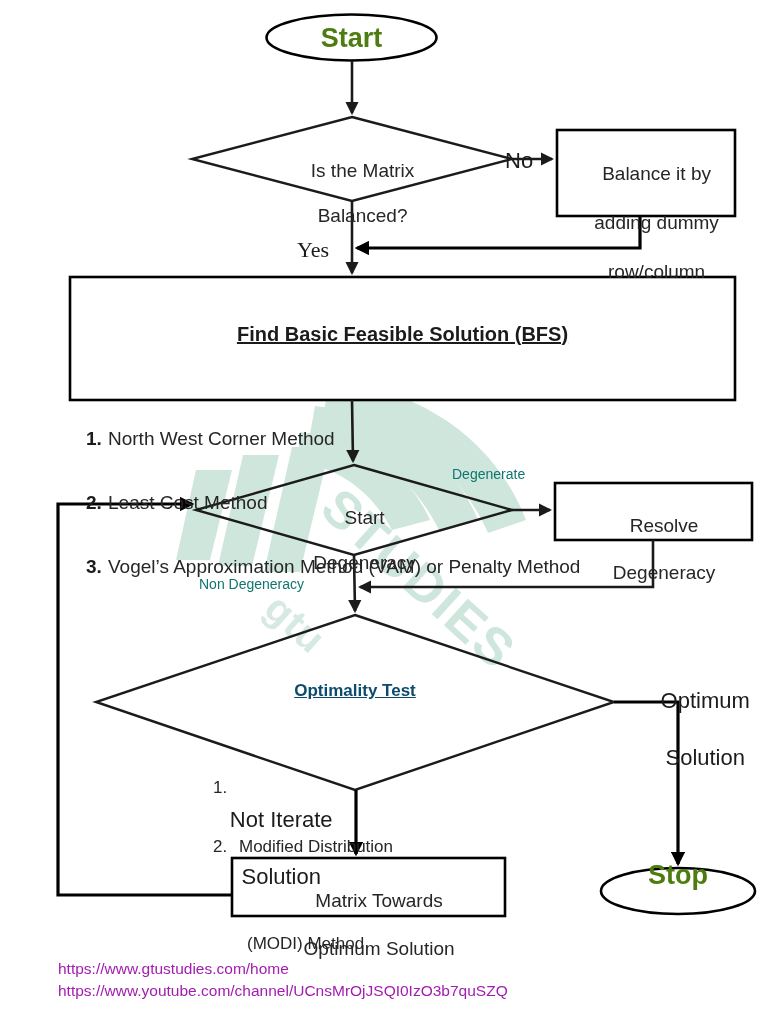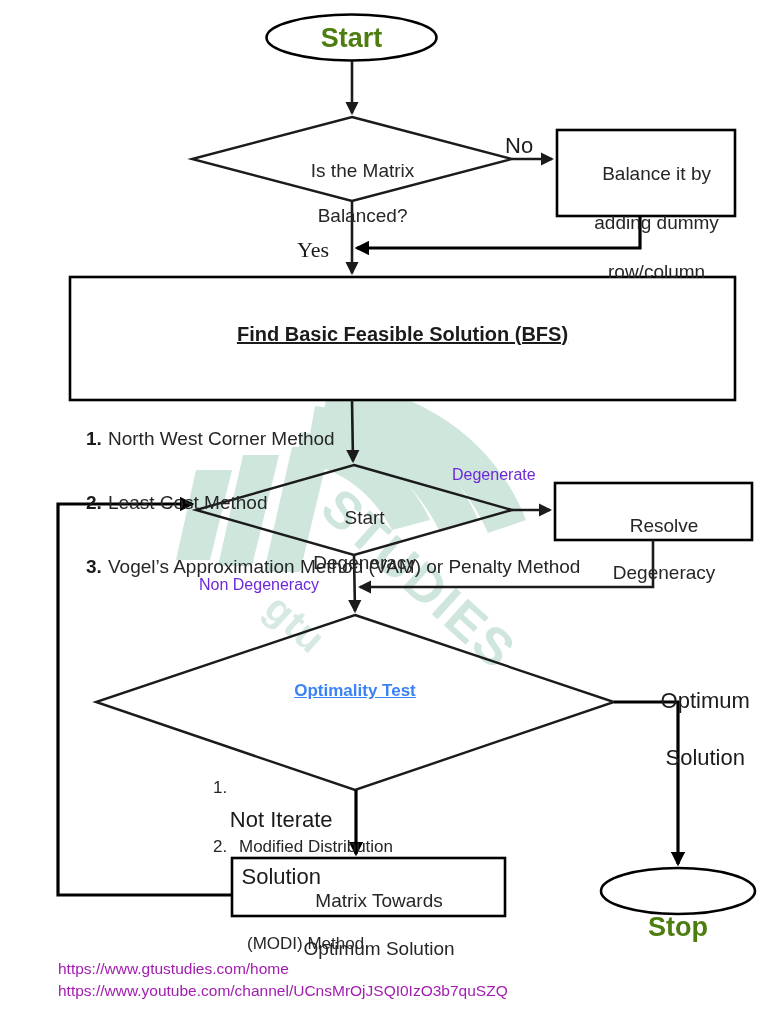--- a/index.html
+++ b/index.html
@@ -68,22 +68,22 @@
     font-weight: bold;
     color: #4d7c0f;
     text-align: center;
   }
   .node-text {
     font-size: 19px;
     text-align: center;
     color: #262626;
   }
   .edge-label {
-    font-size: 16px;
-    color: #6d28d9;
+    font-size: 14px;
+    color: #0f766e;
   }
   .edge-label-big {
     font-size: 22px;
     color: #1b1b1b;
   }
   .bfs-title {
     font-size: 20px;
     font-weight: bold;
     text-align: center;
     text-decoration: underline;
@@ -111,21 +111,21 @@
     box-sizing: border-box;
   }
   .bfs-list li .txt {
     flex: 1;
   }
   .opt-title {
     font-size: 17px;
     font-weight: bold;
     text-decoration: underline;
     text-align: center;
-    color: #3b82f6;
+    color: #0c4a6e;
     display: block;
     margin-bottom: 2px;
   }
   .opt-list {
     margin: 0;
     padding: 0;
     list-style: none;
   }
   .opt-list li {
     font-size: 17px;
@@ -232,21 +232,21 @@
     <path class="conn-thick" d="M232,895 L58,895 L58,504 L192,504" marker-end="url(#arrblk)"></path>
   </svg>
 
   <div class="lbl terminal-text" style="left:266px; top:23px; width:171px;">Start</div>
 
   <div class="lbl node-text" style="left:212px; top:138px; width:280px;">
     <span>Is the Matrix</span><br>
     <span>Balanced?</span>
   </div>
 
-  <div class="lbl edge-label-big" style="left:505px; top:133px;">No</div>
+  <div class="lbl edge-label-big" style="left:505px; top:148px;">No</div>
 
   <div class="lbl node-text" style="left:559px; top:138px; width:174px; line-height:1.28;">
     <span>Balance it by</span><br>
     <span>adding dummy</span><br>
     <span>row/column</span>
   </div>
 
   <div class="lbl edge-label-big" style="left:297px; top:237px;font-family:Liberation Serif, serif;">Yes</div>
 
   <div class="lbl" style="left:72px; top:285px; width:661px;">
@@ -303,20 +303,20 @@
   <div class="lbl edge-label-big" style="left:185px; top:777px; width:168px; text-align:center; line-height:1.3;">
     <span>Not Iterate</span><br>
     <span>Solution</span>
   </div>
 
   <div class="lbl node-text" style="left:234px; top:865px; width:269px; line-height:1.26;">
     <span>Matrix Towards</span><br>
     <span>Optimum Solution</span>
   </div>
 
-  <div class="lbl terminal-text" style="left:601px; top:912px; width:154px;">Stop</div>
+  <div class="lbl terminal-text" style="left:601px; top:860px; width:154px;">Stop</div>
 
   <div class="footer">
     <div>https://www.gtustudies.com/home</div>
     <div>https://www.youtube.com/channel/UCnsMrOjJSQI0IzO3b7quSZQ</div>
   </div>
 
 </div>
 
 </body></html>

